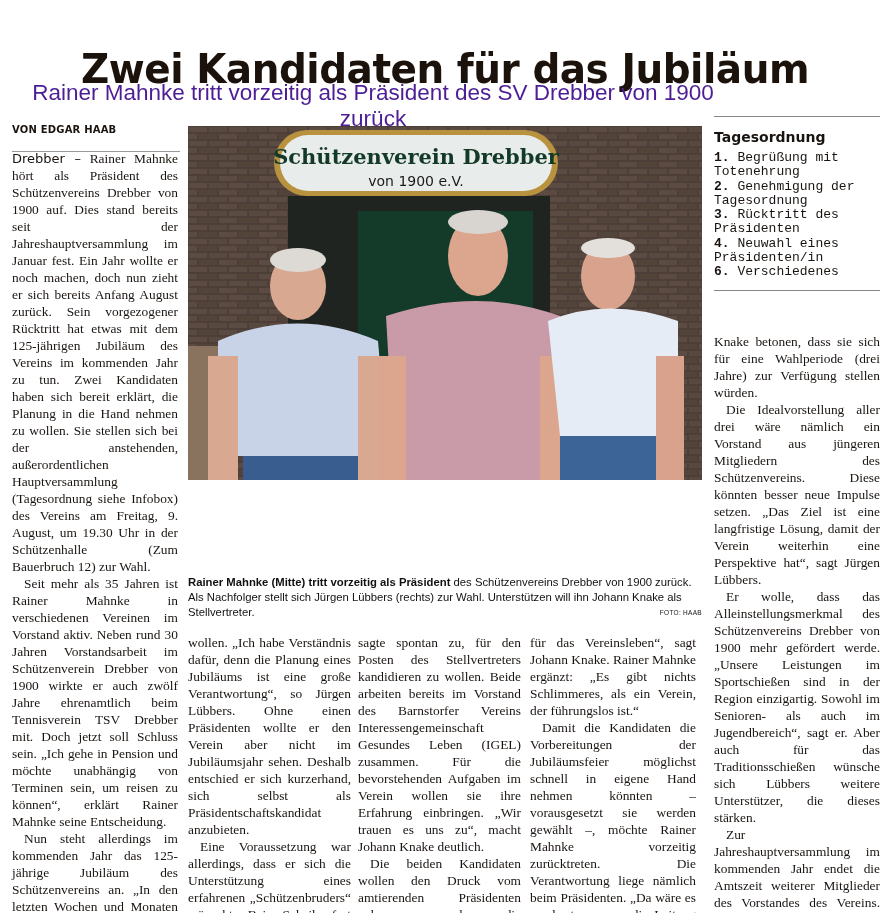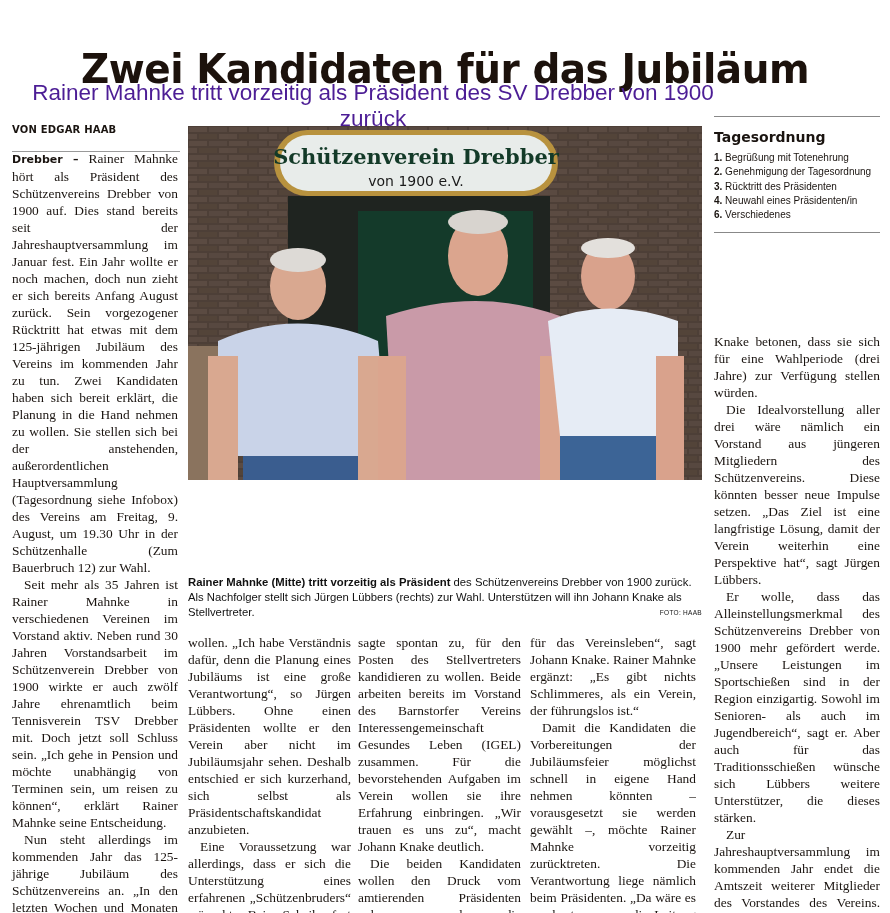--- a/index.html
+++ b/index.html
@@ -5,33 +5,33 @@
   html, body { margin:0; padding:0; background:#ffffff; }
   body { width:890px; height:913px; position:relative; overflow:hidden; color:#1a1410; }
   .headline { position:absolute; left:0; top:18px; width:890px; text-align:center;
     font-family:"DejaVu Sans", sans-serif; font-weight:bold; font-size:41px; letter-spacing:-0.5px; color:#1c120c; transform:scaleX(0.95); }
   .subhead { position:absolute; left:0; top:80px; width:746px; text-align:center;
     font-family:"Liberation Sans", sans-serif; font-size:22.5px; color:#4c1d95; }
   .byline { position:absolute; left:12px; top:124px; width:168px; font-family:"DejaVu Sans", sans-serif; font-weight:bold; font-size:10px; letter-spacing:0.2px; border-bottom:1px solid #999; padding-bottom:16px; }
   .col { position:absolute; font-family:"Liberation Serif", serif; font-size:13.4px; line-height:17px; text-align:justify; hyphens:manual; }
   .col p { margin:0; text-indent:12px; }
   .col p.first { text-indent:0; }
-  .dateline { font-family:"DejaVu Sans", sans-serif; font-weight:bold; font-size:11px; }
+  .dateline { font-family:"DejaVu Sans", sans-serif; font-weight:normal; font-size:13px; }
   #col1 { left:12px; top:150px; width:166px; }
   #col2 { left:188px; top:634px; width:163px; }
   #col3 { left:358px; top:634px; width:163px; }
   #col4 { left:530px; top:634px; width:166px; }
   #col5 { left:714px; top:333px; width:166px; }
   .photo { position:absolute; left:188px; top:126px; width:514px; height:354px; overflow:hidden; background:#4a3a30; }
   .caption { position:absolute; left:188px; top:575px; width:514px; font-family:"Liberation Sans", sans-serif; font-size:11.3px; line-height:15px; color:#111; }
   .caption b { font-weight:bold; }
   .credit { position:absolute; right:0; bottom:0; font-size:6.5px; letter-spacing:0.3px; }
   .infobox { position:absolute; left:714px; top:116px; width:166px; border-top:1.5px solid #888; }
   .infobox h3 { margin:12px 0 6px 0; font-family:"DejaVu Sans", sans-serif; font-size:14px; font-weight:bold; }
-  .infobox ol { list-style:none; margin:0; padding:0; font-family:Liberation Sans, sans-serif; font-size:10px; line-height:14.3px; }
+  .infobox ol { list-style:none; margin:0; padding:0; font-family:Liberation Mono, monospace; font-size:13px; line-height:14.3px; }
   .infobox ol li b { font-weight:bold; }
   .infobox .bottom-rule { margin-top:10px; border-top:1.5px solid #888; }
 </style>
 </head>
 <body>
 
 <h1 class="headline">Zwei Kandidaten für das Jubiläum</h1>
 <div class="subhead">Rainer Mahnke tritt vorzeitig als Präsident des SV Drebber von 1900 zurück</div>
 
 <div class="byline">VON EDGAR HAAB</div>

